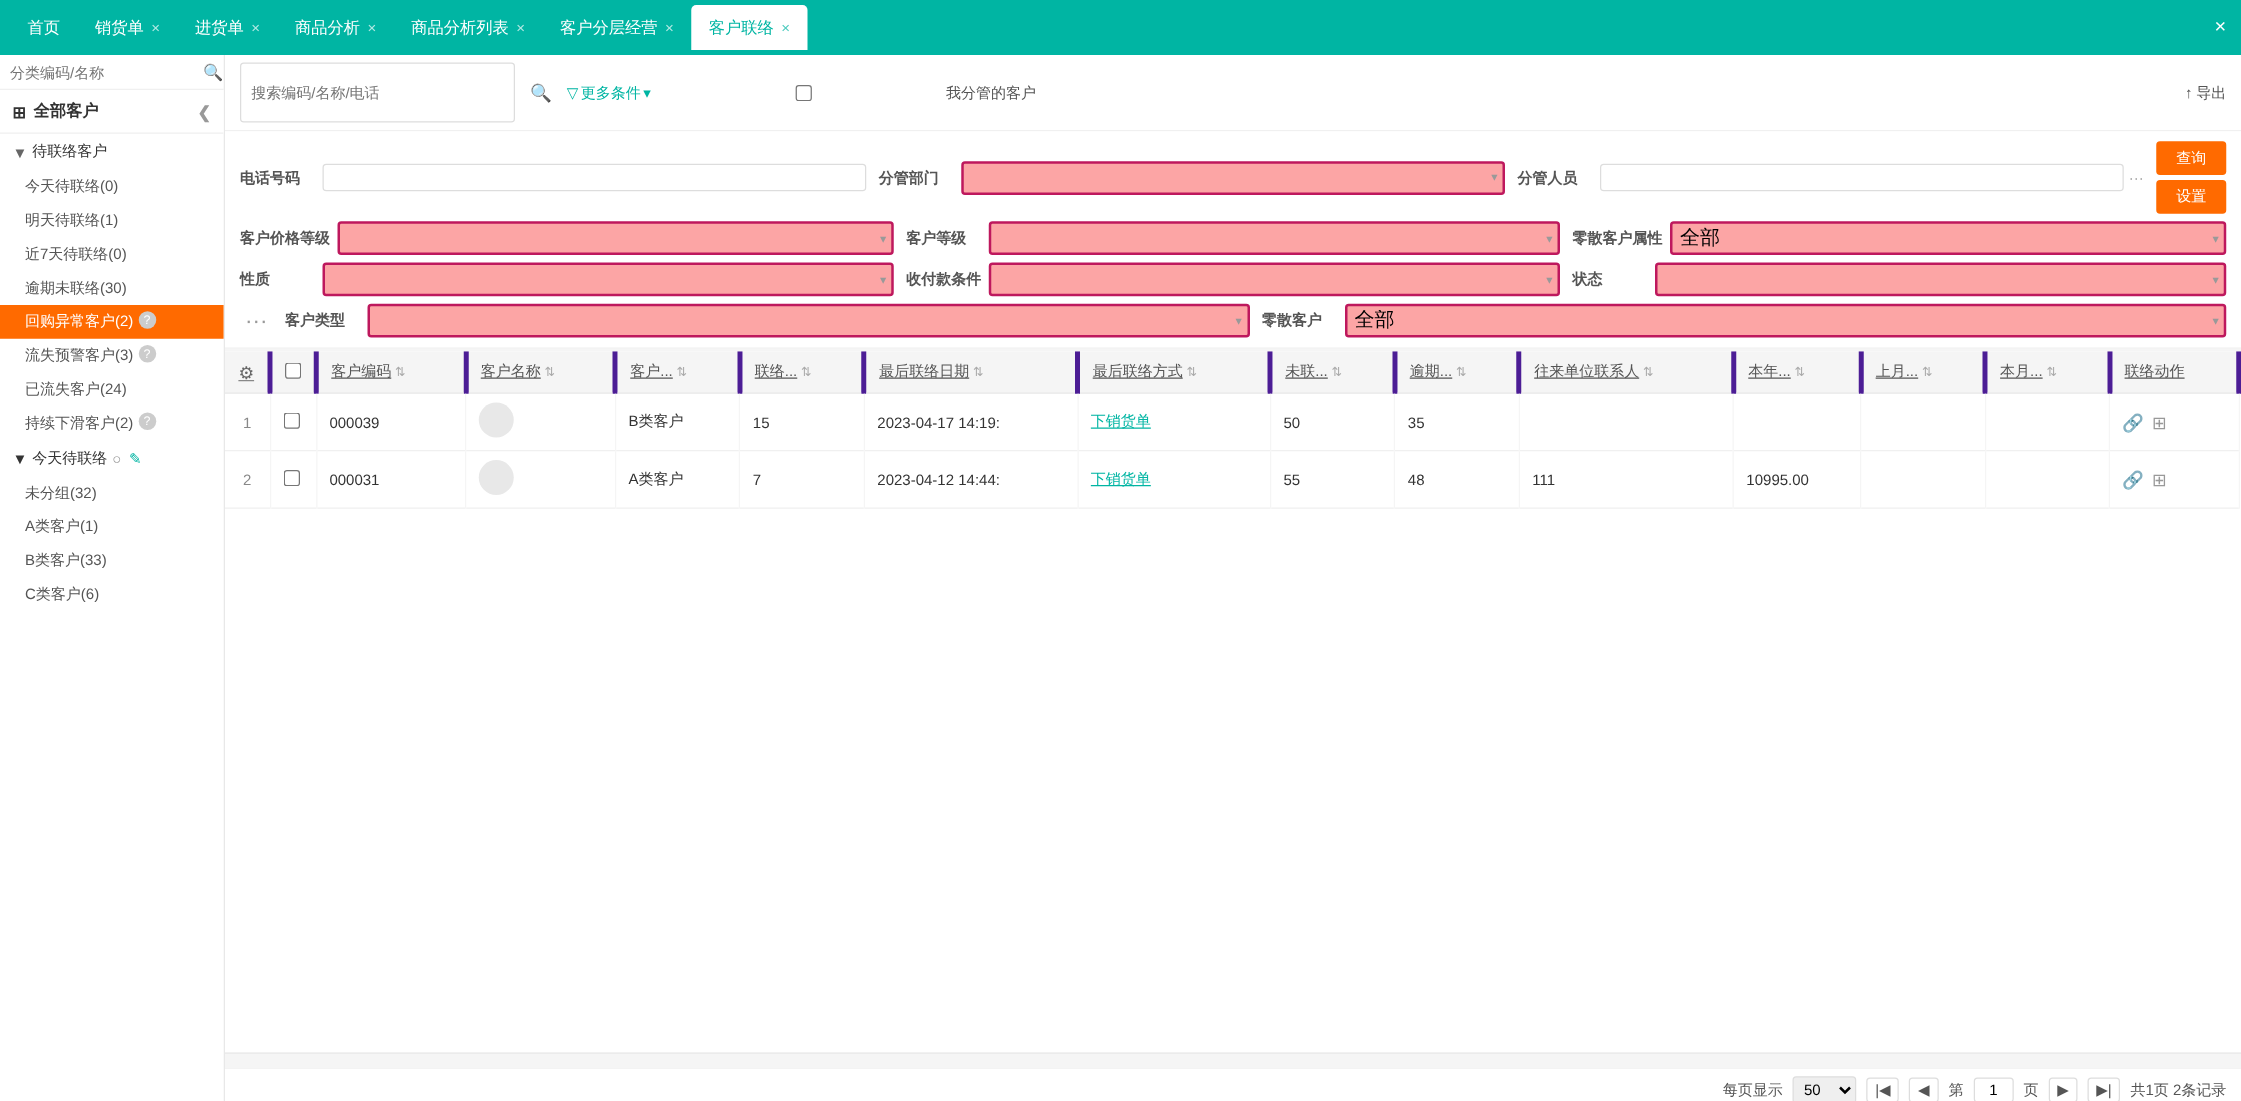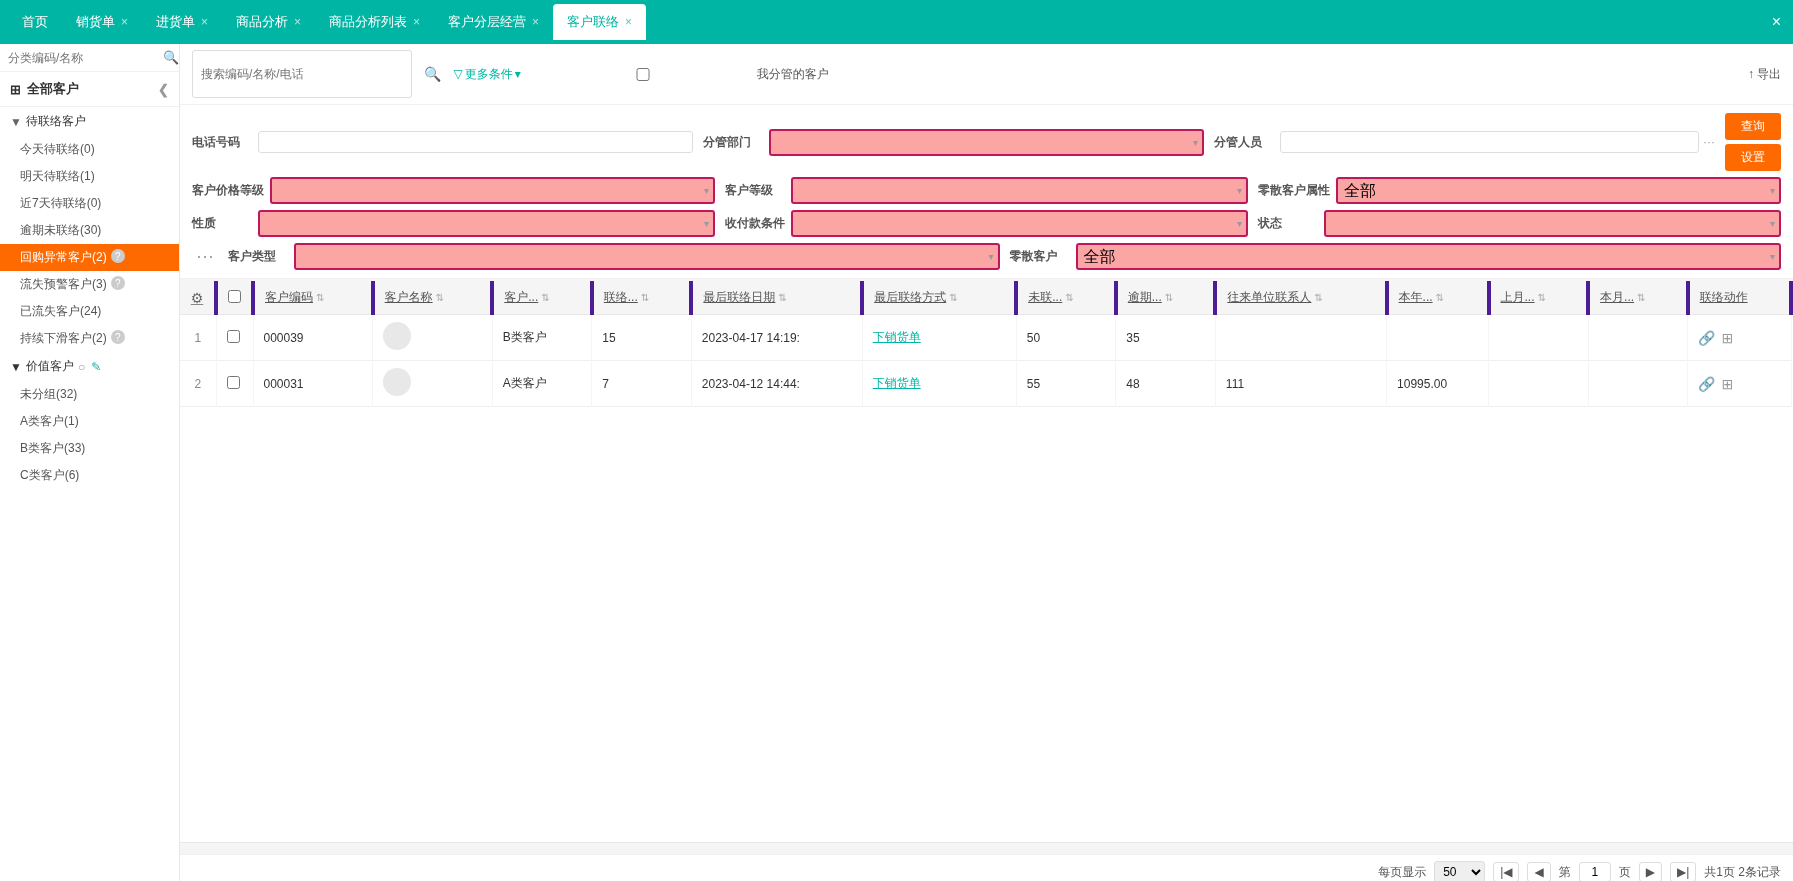--- a/index.html
+++ b/index.html
@@ -483,21 +483,21 @@
       <span>已流失客户(24)</span>
     </div>
     <div class="sidebar-item">
       <span>持续下滑客户(2)</span>
       <span style="margin-left:4px;background:#ccc;color:#fff;border-radius:50%;width:14px;height:14px;display:inline-flex;align-items:center;justify-content:center;font-size:10px;">?</span>
     </div>
 
 
     <div class="sidebar-price-section">
       <span class="arrow">▼</span>
-      <span>价值客户</span>
+      <span>今天待联络</span>
       <span style="margin-left:4px;color:#999;cursor:pointer;">○</span>
       <span class="edit-icon">✎</span>
     </div>
     <div class="sidebar-item">
       <span>未分组(32)</span>
     </div>
     <div class="sidebar-item">
       <span>A类客户(1)</span>
     </div>
     <div class="sidebar-item">

